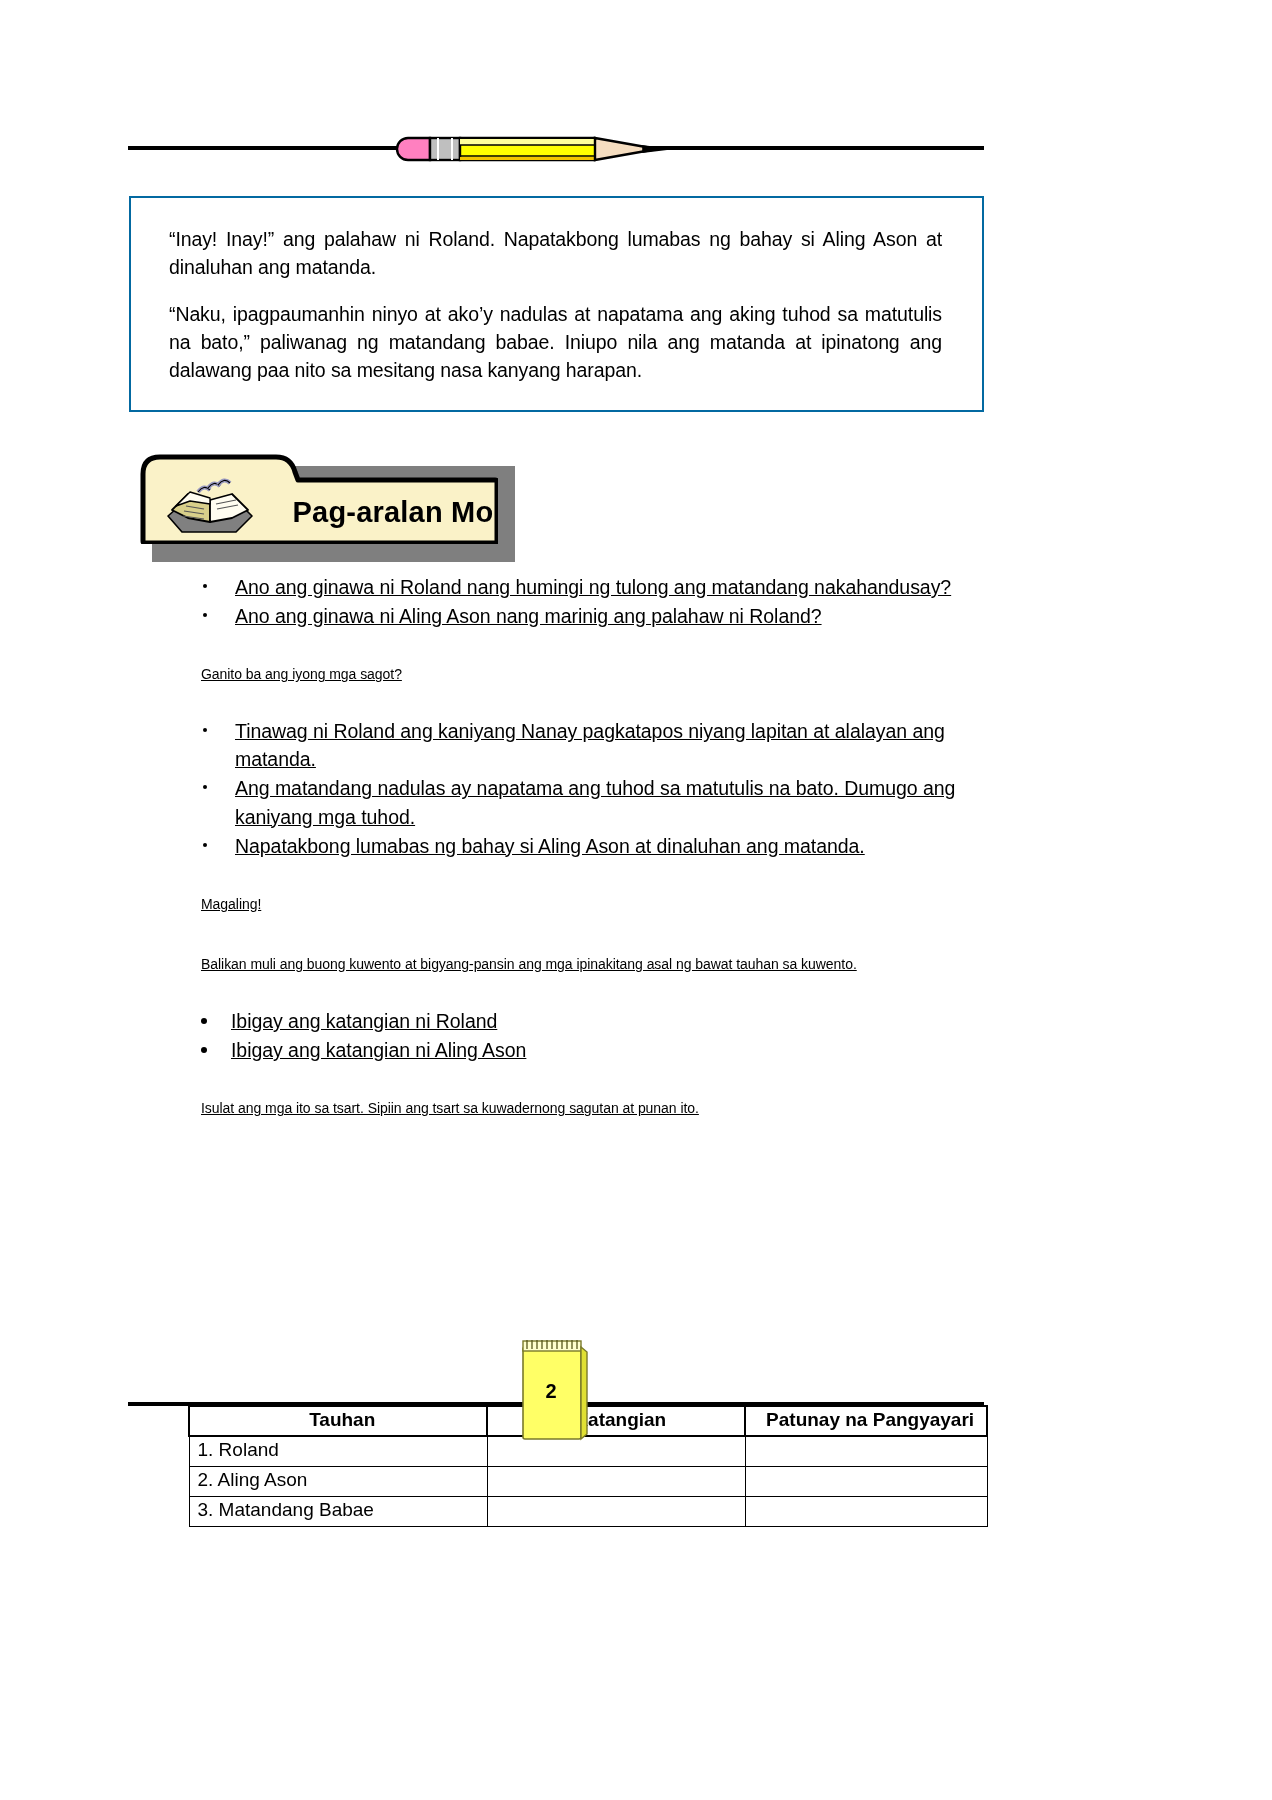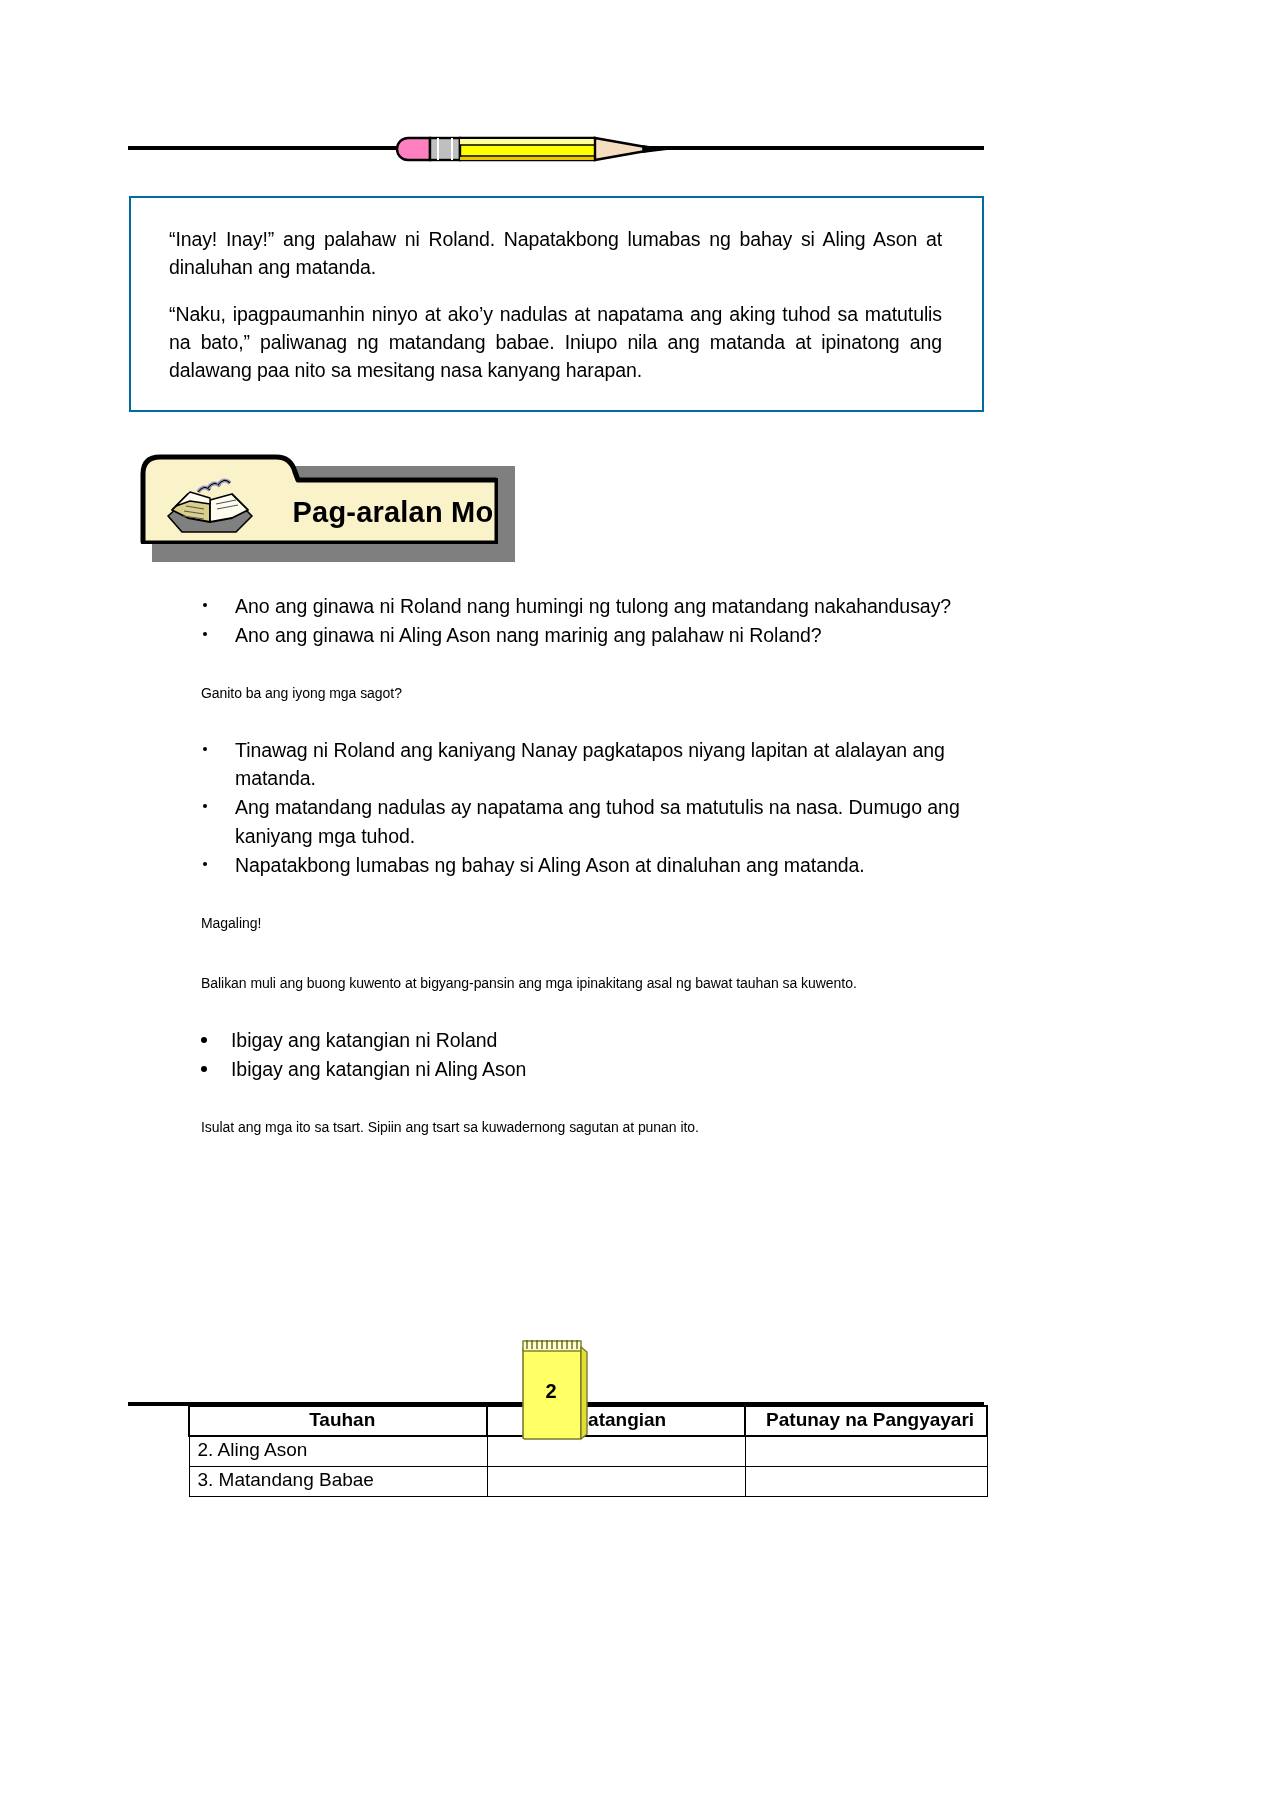--- a/index.html
+++ b/index.html
@@ -99,22 +99,23 @@
     left: 22px;
     top: 24px;
     width: 96px;
     height: 62px;
   }
 
   
   .content {
     position: absolute;
     left: 194px;
-    top: 592px;
+    top: 573px;
     width: 800px;
+    text-decoration: underline;
   }
   .para {
     font-size: 14px;
     line-height: 1.44;
     margin: 7px;
     text-align: justify;
     letter-spacing: -0.05px;
   }
   .spacer-md { height: 26px; }
 
@@ -288,21 +289,21 @@
     </ul>
 
     <div class="spacer-md"></div>
 
     <p class="para">Ganito ba ang iyong mga sagot?</p>
 
     <div class="spacer-md"></div>
 
     <ul class="blist small-bullet">
       <li><span class="bullet"></span><span>Tinawag ni Roland ang kaniyang Nanay pagkatapos niyang lapitan at alalayan ang matanda.</span></li>
-      <li><span class="bullet"></span><span>Ang matandang nadulas ay napatama ang tuhod sa matutulis na nasa.  Dumugo ang kaniyang mga tuhod.</span></li>
+      <li><span class="bullet"></span><span>Ang matandang nadulas ay napatama ang tuhod sa matutulis na bato.  Dumugo ang kaniyang mga tuhod.</span></li>
       <li><span class="bullet"></span><span>Napatakbong lumabas ng bahay si Aling Ason at dinaluhan ang matanda.</span></li>
     </ul>
 
     <div class="spacer-md"></div>
 
     <p class="para">Magaling!</p>
 
     <div class="spacer-md"></div>
 
     <p class="para">Balikan muli ang buong kuwento at bigyang-pansin ang mga ipinakitang asal ng bawat tauhan sa kuwento.</p>
@@ -326,20 +327,25 @@
         <col class="col-3">
     </colgroup>
     <thead>
       <tr>
         <th>Tauhan</th>
         <th>Katangian</th>
         <th>Patunay na Pangyayari</th>
       </tr>
     </thead>
     <tbody>
+      <tr>
+        <td class="c1">1.  Roland</td>
+        <td></td>
+        <td></td>
+      </tr>
       <tr>
         <td class="c1">2.  Aling Ason</td>
         <td></td>
         <td></td>
       </tr>
       <tr>
         <td class="c1">3.  Matandang Babae</td>
         <td></td>
         <td></td>
       </tr>

